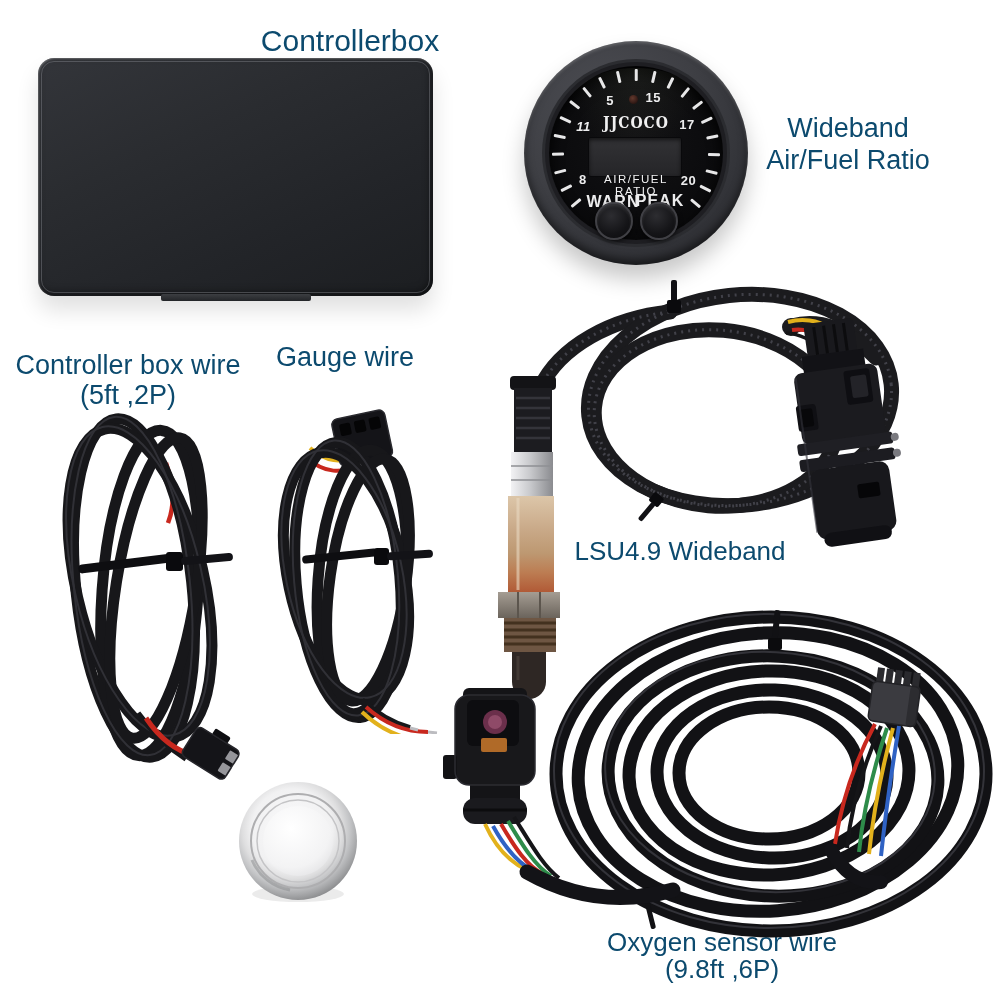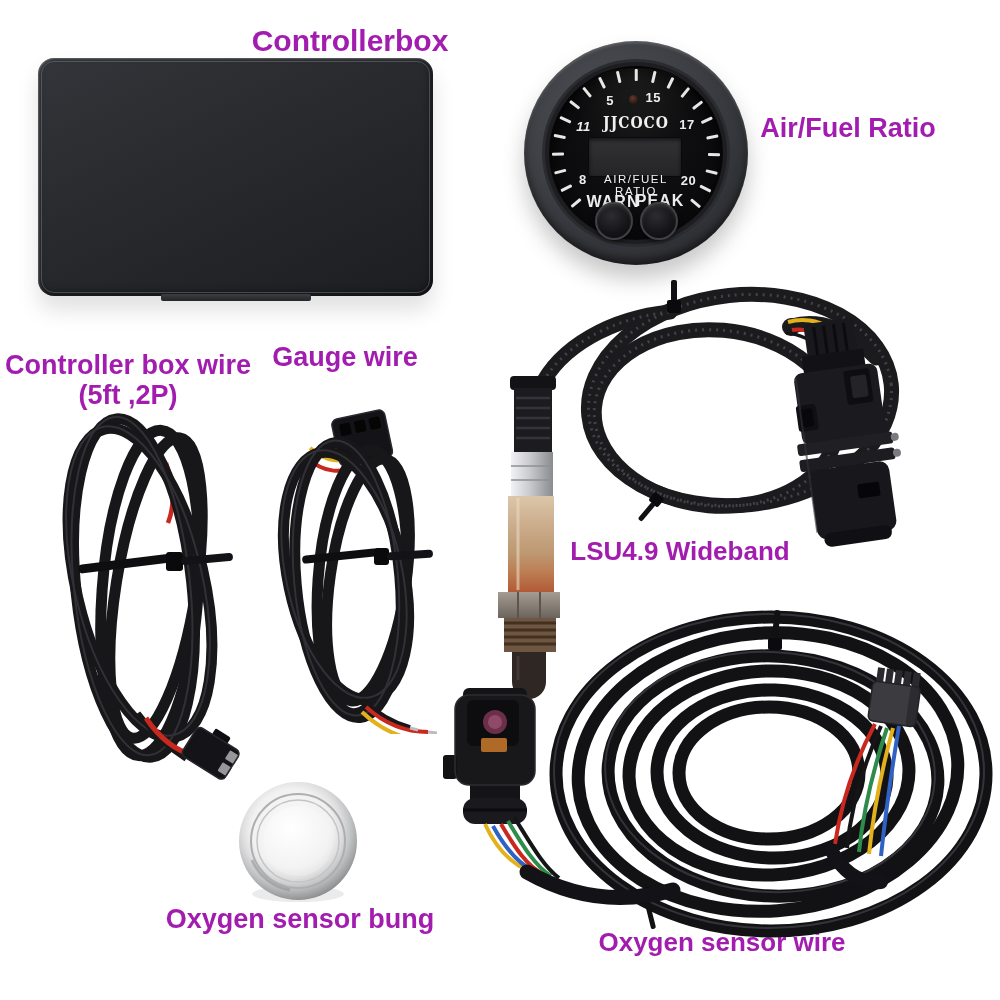--- a/index.html
+++ b/index.html
@@ -1,19 +1,19 @@
 <!DOCTYPE html>
 <html><head>
 <meta charset="utf-8">
 <style>
   html,body{margin:0;padding:0;background:#ffffff;}
   .stage{position:relative;width:1000px;height:1000px;background:#ffffff;overflow:hidden;
          font-family:"Liberation Sans",sans-serif;}
   
-  .label{position:absolute;font-weight:700;color:#a21caf;text-align:center;
+  .label{position:absolute;font-weight:400;color:#0c4a6e;text-align:center;
          transform:translateX(-50%);white-space:nowrap;}
   .lbl-title{left:350px;top:24px;font-size:30px;}
   .lbl-gauge{left:848px;top:112px;font-size:27px;line-height:32px;}
   .lbl-cbw{left:128px;top:350px;font-size:27px;line-height:30px;}
   .lbl-gw{left:345px;top:341px;font-size:27px;line-height:33px;}
   .lbl-lsu{left:680px;top:537px;font-size:26px;line-height:28px;}
   .lbl-bung{left:300px;top:904px;font-size:27px;}
   .lbl-o2w{left:722px;top:929px;font-size:26px;line-height:27px;}
   
   .controller-box{position:absolute;left:38px;top:58px;width:395px;height:238px;border-radius:16px;
@@ -61,37 +61,36 @@
 </style>
 </head>
 <body>
 
 <div class="stage">
 
   <div class="label lbl-title">
     <div>Controllerbox</div>
   </div>
   <div class="label lbl-gauge">
+    <div>Wideband</div>
     <div>Air/Fuel Ratio</div>
   </div>
   <div class="label lbl-cbw">
     <div>Controller box wire</div>
     <div>(5ft ,2P)</div>
   </div>
   <div class="label lbl-gw">
     <div>Gauge wire</div>
   </div>
   <div class="label lbl-lsu">
     <div>LSU4.9 Wideband</div>
   </div>
-  <div class="label lbl-bung">
-    <div>Oxygen sensor bung</div>
-  </div>
   <div class="label lbl-o2w">
     <div>Oxygen sensor wire</div>
+    <div>(9.8ft ,6P)</div>
   </div>
 
   <div class="controller-box">
     <div class="cb-tab"></div>
   </div>
 
   <div class="gauge">
     <div class="gauge-bezel"></div>
     <div class="gauge-face">
       <div class="gauge-scale" id="gauge-scale">

